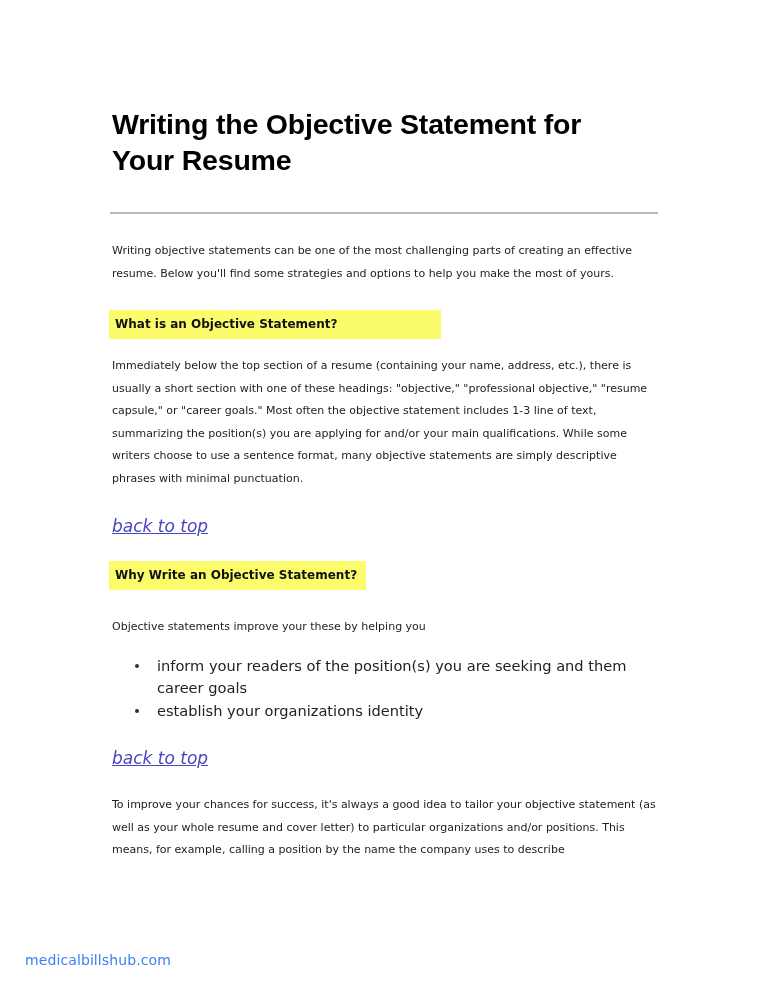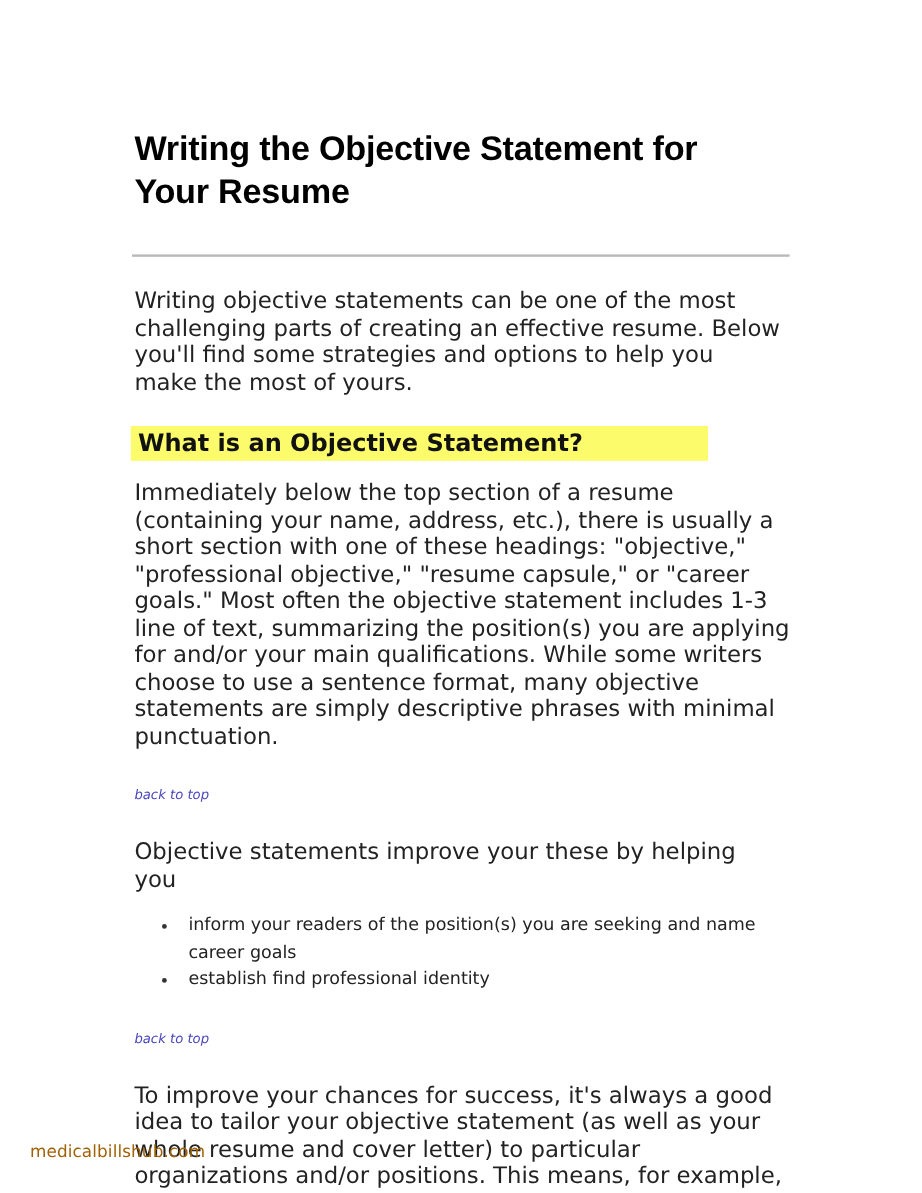--- a/index.html
+++ b/index.html
@@ -52,56 +52,57 @@
     margin-left: -2px;
     width: 548px;
     height: 2px;
     background: #b9b9b9;
     border: 0;
   }
 
   
   .para {
     font-family: "DejaVu Sans", sans-serif;
-    font-size: 19px;
+    font-size: 11px;
     line-height: 22.5px;
     color: #222222;
     margin: 0;
   }
   .para.intro { margin-top: 26px; width: 540px; }
   .para.def   { margin-top: 16px; width: 548px; }
   .para.lead  { margin-top: 26px; width: 540px; }
   .para.tail  { margin-top: 26px; width: 545px; }
 
   
   .hl-heading {
     display: inline-block;
     font-family: "DejaVu Sans", sans-serif;
-    font-size: 20px;
+    font-size: 12px;
     font-weight: bold;
     line-height: 21px;
     color: #111111;
     background: #fbfb6b;
     margin: 0;
     margin-left: -3px;
     padding: 4px 6px 4px 6px;
   }
   .hl-wrap { margin-top: 25px; }
   .hl-wrap.h1-wrap .hl-heading { padding-right: 104px; }
   .hl-wrap.h2-wrap .hl-heading { padding-right: 9px; }
   .hl-wrap.h3-wrap .hl-heading { padding-right: 9px; }
 
   
   .backtotop-wrap { margin-top: 26px; }
   .backtotop {
     font-family: "DejaVu Sans", sans-serif;
-    font-size: 11px;
+    font-size: 17px;
     font-style: italic;
     line-height: 20px;
     color: #4a46bd;
+    text-decoration: underline;
     cursor: pointer;
   }
 
   
   .bullets {
     margin: 16px 0 0 0;
     padding: 0;
     list-style: none;
     width: 540px;
   }
@@ -126,21 +127,21 @@
   }
 
   
   .footer-mark {
     position: absolute;
     left: 25px;
     top: 950px;
     font-family: "DejaVu Sans", sans-serif;
     font-size: 14px;
     line-height: 20px;
-    color: #a16207;
+    color: #3b82f6;
     letter-spacing: 0.1px;
   }
 </style>
 </head>
 <body>
 
 <div class="page">
   <div class="content">
 
     <h1 class="doc-title">Writing the Objective Statement for Your Resume</h1>
@@ -152,26 +153,29 @@
     <div class="hl-wrap h1-wrap">
       <span class="hl-heading">What is an Objective Statement?</span>
     </div>
 
     <p class="para def">Immediately below the top section of a resume (containing your name, address, etc.), there is usually a short section with one of these headings: "objective," "professional objective," "resume capsule," or "career goals." Most often the objective statement includes 1-3 line of text, summarizing the position(s) you are applying for and/or your main qualifications. While some writers choose to use a sentence format, many objective statements are simply descriptive phrases with minimal punctuation.</p>
 
     <div class="backtotop-wrap">
       <a class="backtotop">back to top</a>
     </div>
 
+    <div class="hl-wrap h2-wrap">
+      <span class="hl-heading">Why Write an Objective Statement?</span>
+    </div>
 
     <p class="para lead">Objective statements improve your these by helping you</p>
 
     <ul class="bullets">
-      <li>inform your readers of the position(s) you are seeking and name career goals</li>
-      <li>establish find professional identity</li>
+      <li>inform your readers of the position(s) you are seeking and them career goals</li>
+      <li>establish your organizations identity</li>
     </ul>
 
     <div class="backtotop-wrap">
       <a class="backtotop">back to top</a>
     </div>
 
 
     <p class="para tail">To improve your chances for success, it's always a good idea to tailor your objective statement (as well as your whole resume and cover letter) to particular organizations and/or positions. This means, for example, calling a position by the name the company uses to describe</p>
 
   </div>

